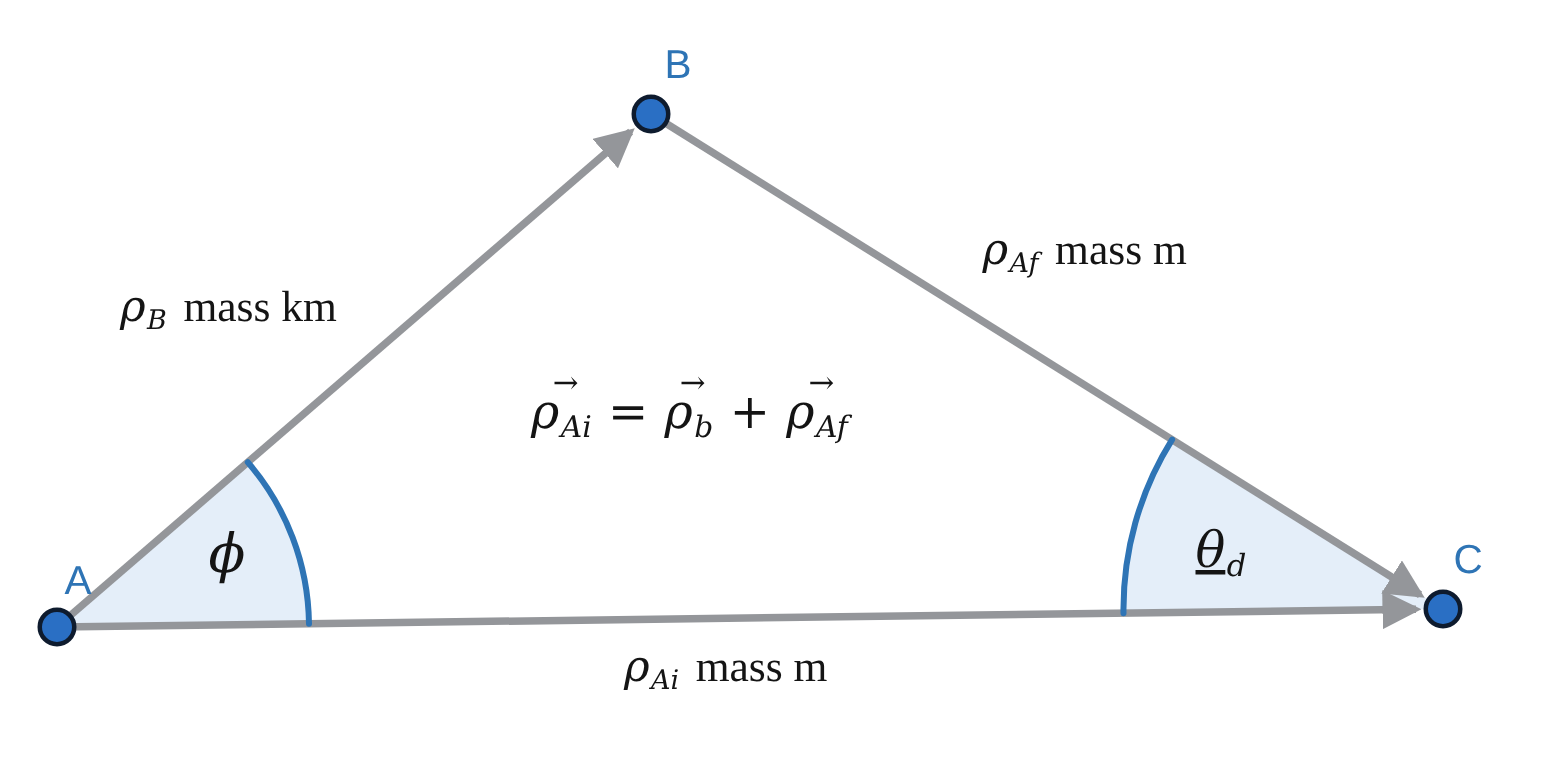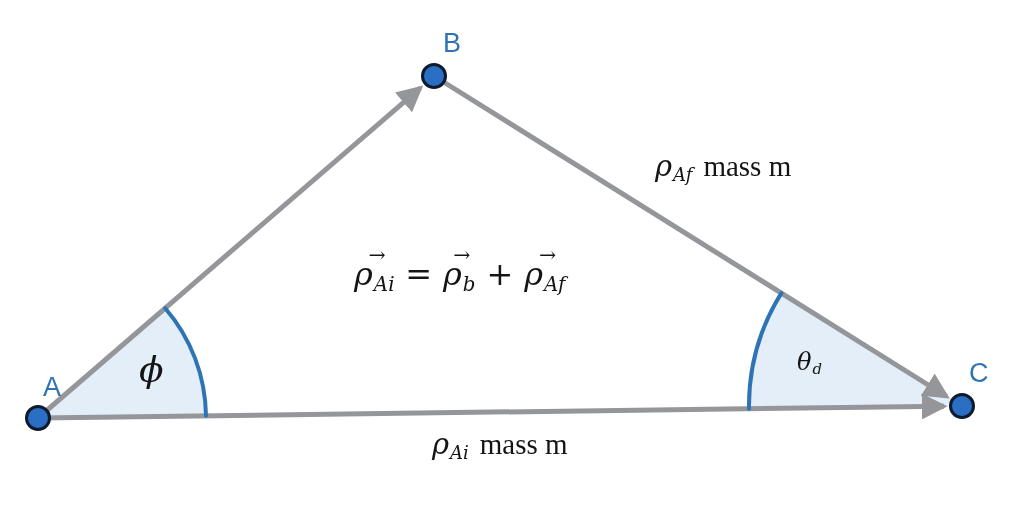--- a/index.html
+++ b/index.html
@@ -102,21 +102,21 @@
   .vec-arrow {
     position: absolute;
     top: -13px;
     left: 55%;
     transform: translateX(-45%);
     font-size: 0.64em;
     font-style: normal;
     line-height: 1;
   }
   .phi-label { left: 139px; top: 352px; font-size: 36px; }
-  .theta-label { left: 797px; top: 350px; font-size: 24px; }
+  .theta-label { left: 797px; top: 350px; font-size: 33px; text-decoration: underline; }
 </style>
 </head>
 <body>
 
 <div class="stage">
 
   <svg class="diagram" width="1030" height="521" viewBox="0 0 1030 521">
     <defs>
       <marker id="arrow" viewBox="0 0 10 10" refX="8.6" refY="5" markerWidth="5.2" markerHeight="5.2" orient="auto-start-reverse">
         <path d="M 0 0 L 10 5 L 0 10 z" class="arrowhead"></path>
@@ -135,26 +135,29 @@
 
     <circle class="dot" cx="38" cy="418" r="11.5"></circle>
     <circle class="dot" cx="434" cy="76" r="11.5"></circle>
     <circle class="dot" cx="962" cy="406" r="11.5"></circle>
   </svg>
 
   <div class="vertex-label" style="left:43px; top:374px">A</div>
   <div class="vertex-label" style="left:443px; top:30px">B</div>
   <div class="vertex-label" style="left:969px; top:360px">C</div>
 
+  <div class="edge-label" style="left:80px; top:190px">
+    <span class="mi">ρ</span><span class="msub">B</span><span class="mr">mass km</span>
+  </div>
 
   <div class="edge-label" style="left:655px; top:152px">
     <span class="mi">ρ</span><span class="msub">Af</span><span class="mr">mass m</span>
   </div>
 
-  <div class="edge-label" style="left:432px; top:430px">
+  <div class="edge-label" style="left:416px; top:430px">
     <span class="mi">ρ</span><span class="msub">Ai</span><span class="mr">mass m</span>
   </div>
 
   <div class="equation">
     <span class="vec">
       <span class="vec-arrow">→</span><span class="mi">ρ</span><span class="msub">Ai</span>
     </span>
     <span class="op">=</span>
     <span class="vec">
       <span class="vec-arrow">→</span><span class="mi">ρ</span><span class="msub">b</span>

